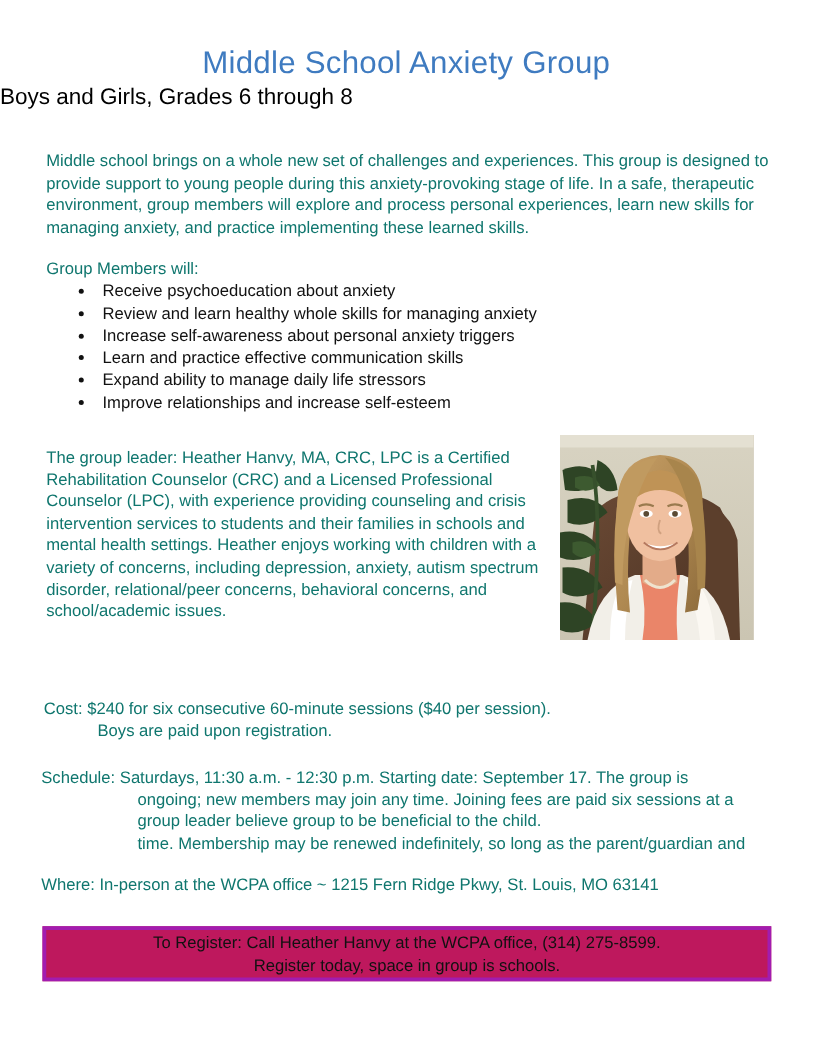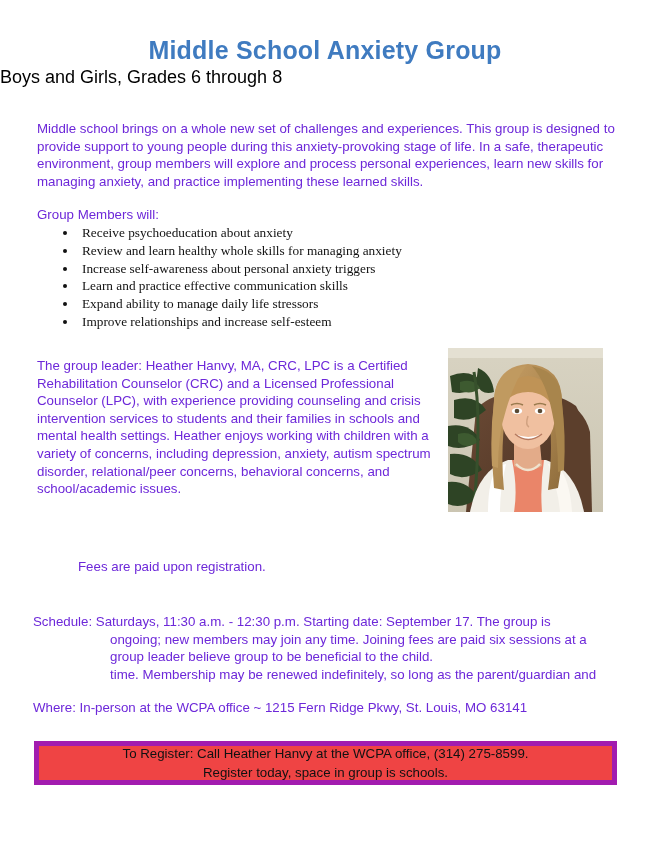--- a/index.html
+++ b/index.html
@@ -28,39 +28,38 @@
     position: absolute;
     left: 0;
     top: 36px;
     width: 650px;
     text-align: center;
     font-size: 25px;
     line-height: 29px;
     color: #3f7bc0;
     letter-spacing: 0.2px;
     white-space: nowrap;
-    font-weight: bold;
   }
   .subtitle {
     position: absolute;
     left: 0;
     top: 66px;
     width: 650px;
     font-size: 18px;
     line-height: 22px;
     color: #000000;
     white-space: nowrap;
   }
 
   
   .block {
     position: absolute;
     font-size: 13.3px;
     line-height: 17.6px;
-    color: #6d28d9;
+    color: #0f766e;
   }
 
   #intro-paragraph {
     left: 37px;
     top: 120px;
     width: 578px;
     text-align: left;
   }
 
   #members-heading {
@@ -77,21 +76,20 @@
     margin: 0;
     padding: 0 0 0 20px;
     list-style: disc;
     font-size: 13.3px;
     line-height: 17.8px;
     color: #111111;
   }
   #members-list li {
     padding-left: 4px;
     margin: 0;
-    font-family: Liberation Serif, serif;
   }
 
   #leader-paragraph {
     left: 37px;
     top: 357px;
     width: 400px;
   }
 
   #attend-line {
     left: 37px;
@@ -139,22 +137,22 @@
   .photo svg { display: block; }
 
   
   .register-box {
     position: absolute;
     left: 34px;
     top: 741px;
     width: 583px;
     height: 44px;
     box-sizing: border-box;
-    background: #ef4444;
-    border: 5px solid #a21caf;
+    background: #be185d;
+    border: 3px solid #a21caf;
     display: flex;
     flex-direction: column;
     align-items: center;
     justify-content: center;
     font-size: 13.3px;
     line-height: 19px;
     color: #111111;
   }
   .register-box div { text-align: center; white-space: nowrap; }
 </style>
@@ -249,21 +247,22 @@
         <path d="M46 54 Q46 22 78 18 Q66 34 58 62 Q50 86 50 120 L44 118 Q42 84 46 54 Z" fill="#c09a60"></path>
         <path d="M114 56 Q114 24 84 18 Q98 34 104 64 Q110 90 110 124 L116 122 Q118 86 114 56 Z" fill="#a8854c"></path>
 
         <path d="M68 116 Q80 128 92 116" stroke="#efe3cf" stroke-width="2.4" fill="none"></path>
       </g>
     </svg>
   </div>
 
 
   <div class="block" id="cost-block">
-    <span class="indent">Fees are paid upon registration.</span>
+    <span>Cost:  $240 for six consecutive 60-minute sessions ($40 per session).</span>
+    <span class="indent">Boys are paid upon registration.</span>
   </div>
 
   <div class="block" id="schedule-block">
     <span>Schedule:  Saturdays, 11:30 a.m. - 12:30 p.m.  Starting date:  September 17.  The group is</span>
     <span class="hang">ongoing; new members may join any time.  Joining fees are paid six sessions at a</span>
     <span class="hang">group leader believe group to be beneficial to the child.</span>
     <span class="hang">time.  Membership may be renewed indefinitely, so long as the parent/guardian and</span>
   </div>
 
   <div class="block" id="where-line">Where: In-person at the WCPA office ~ 1215 Fern Ridge Pkwy, St. Louis, MO 63141</div>

